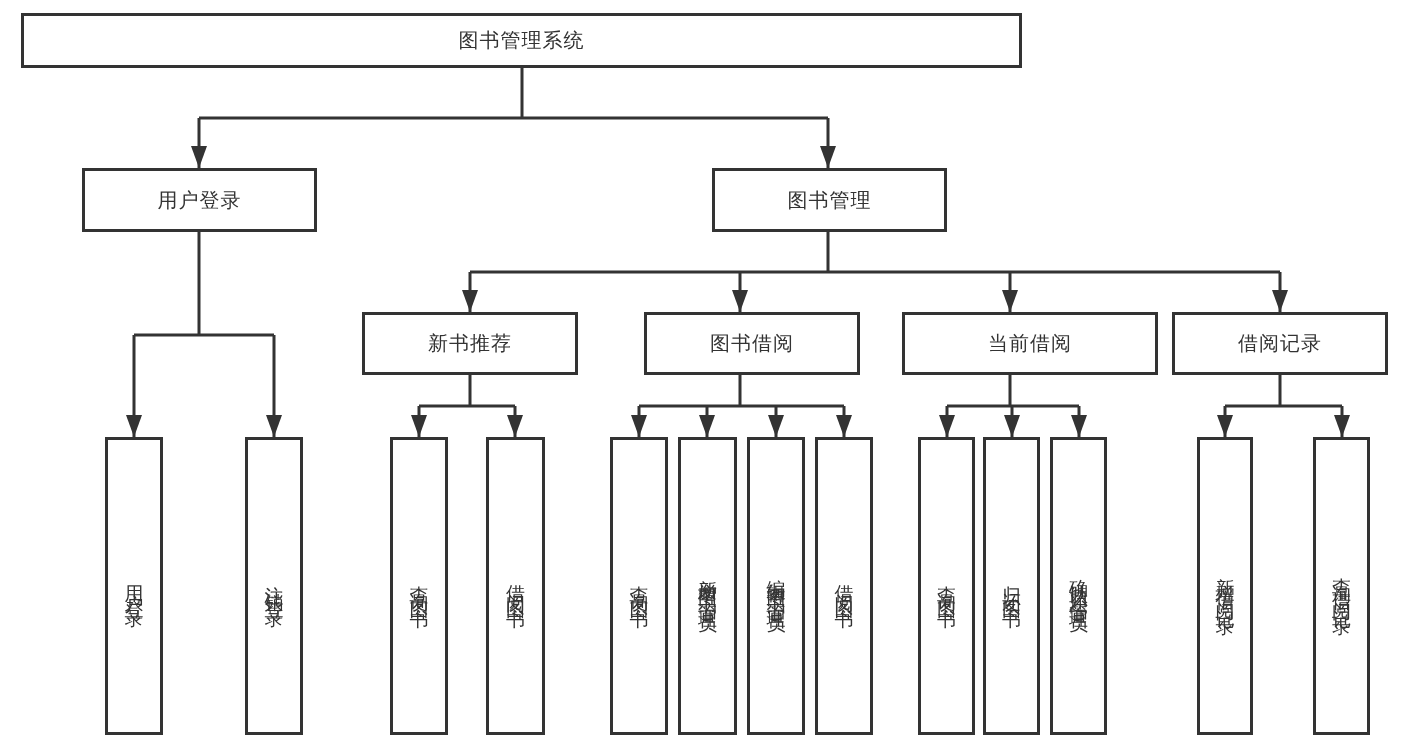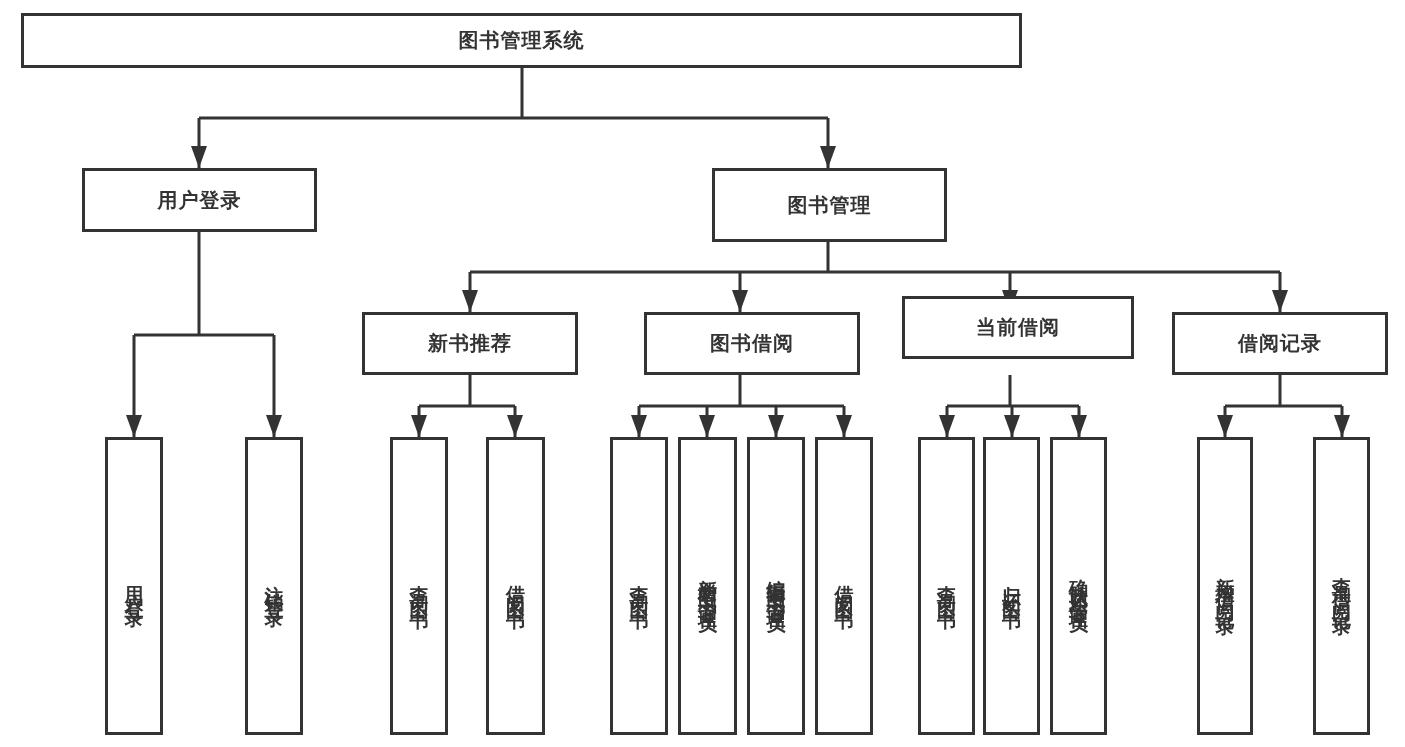--- a/index.html
+++ b/index.html
@@ -23,21 +23,20 @@
   }
   .hbox, .vbox {
     position: absolute;
     box-sizing: border-box;
     border: 3px solid #333333;
     background: #ffffff;
     display: flex;
     align-items: center;
     justify-content: center;
     z-index: 2;
-    font-weight: bold;
   }
   .hbox span {
     font-size: 20px;
     color: #333333;
     letter-spacing: 1px;
     white-space: nowrap;
   }
   .vbox .vtext {
     writing-mode: vertical-rl;
     text-orientation: mixed;
@@ -120,31 +119,31 @@
     </g>
   </svg>
 
   <div class="hbox" style="left:21px; top:13px; width:1001px; height:55px;">
     <span>图书管理系统</span>
   </div>
 
   <div class="hbox" style="left:82px; top:168px; width:235px; height:64px;">
     <span>用户登录</span>
   </div>
-  <div class="hbox" style="left:712px; top:168px; width:235px; height:74px;text-align:right;">
+  <div class="hbox" style="left:712px; top:168px; width:235px; height:64px;text-align:right;">
     <span>图书管理</span>
   </div>
 
   <div class="hbox" style="left:362px; top:312px; width:216px; height:63px;">
     <span>新书推荐</span>
   </div>
   <div class="hbox" style="left:632px; top:312px; width:216px; height:63px;margin-left:12px;">
     <span>图书借阅</span>
   </div>
-  <div class="hbox" style="left:902px; top:296px; width:232px; height:63px;">
+  <div class="hbox" style="left:902px; top:312px; width:256px; height:63px;">
     <span>当前借阅</span>
   </div>
   <div class="hbox" style="left:1172px; top:312px; width:216px; height:63px;">
     <span>借阅记录</span>
   </div>
 
   <div class="vbox" style="left:105px; top:437px; width:58px; height:298px;">
     <span class="vtext">用户登录</span>
   </div>
   <div class="vbox" style="left:245px; top:437px; width:58px; height:298px;">

